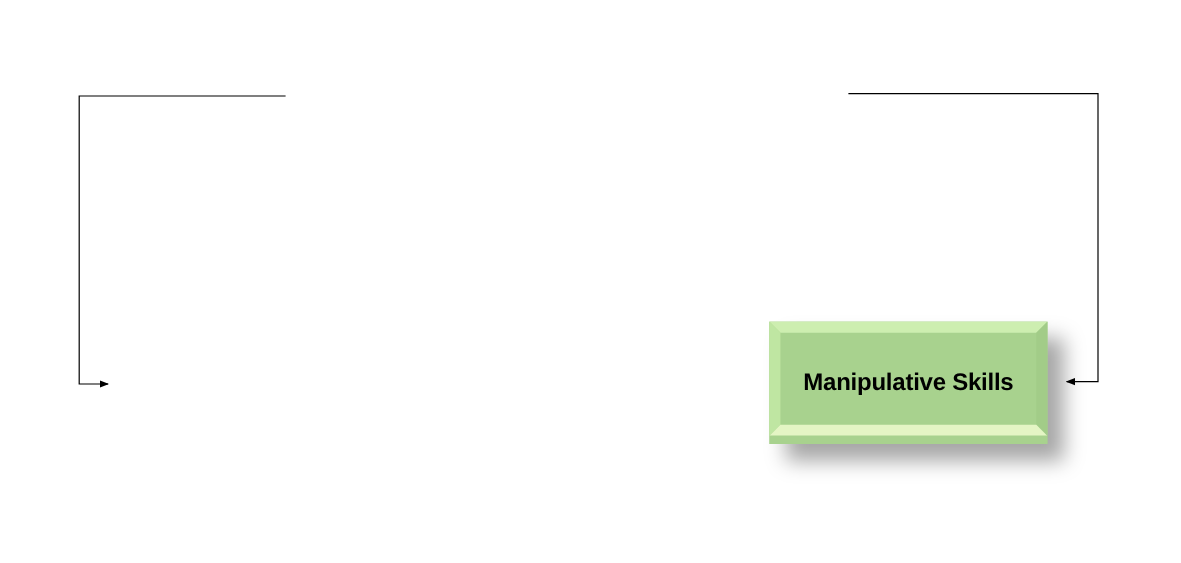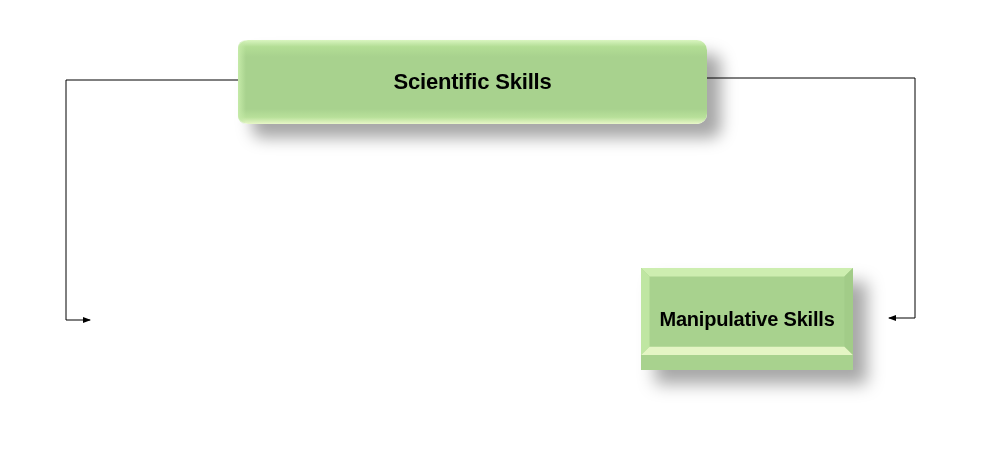--- a/index.html
+++ b/index.html
@@ -61,21 +61,21 @@
       background: #a8d28e;
       box-shadow: 14px 14px 16px rgba(0,0,0,0.35);
       font-size: 20px;
     }
     .node-child .bevel {
       position: absolute;
       left: 0; top: 0; right: 0; bottom: 0;
       pointer-events: none;
     }
     .node-left { left: 90px; top: 268px; }
-    .node-right { left: 641px; top: 268px; width: 212px; }
+    .node-right { left: 641px; top: 268px; width: 232px; }
     .label {
       position: relative;
       z-index: 3;
       letter-spacing: -0.2px;
     }
   </style>
 </head>
 <body>
 
 <div class="canvas">
@@ -87,23 +87,20 @@
       </marker>
     </defs>
     <g>
       <polyline points="238,80 66,80 66,320 90,320" fill="none" stroke="#000" stroke-width="1" marker-end="url(#arrow)"></polyline>
     </g>
     <g>
       <polyline points="707,78 915,78 915,318 889,318" fill="none" stroke="#000" stroke-width="1" marker-end="url(#arrow)"></polyline>
     </g>
   </svg>
 
-  <div class="node node-root">
-    <span class="label">Scientific Skills</span>
-  </div>
 
 
   <div class="node node-child node-right">
     <svg class="bevel" viewBox="0 0 248 102" preserveAspectRatio="none" xmlns="http://www.w3.org/2000/svg">
       <polygon points="0,0 248,0 238,10 10,10" fill="#cdeeb0"></polygon>
       <polygon points="0,0 10,10 10,92 0,102" fill="#bfe6a2"></polygon>
       <polygon points="248,0 248,102 238,92 238,10" fill="#a2cc88"></polygon>
       <polygon points="0,102 10,92 238,92 248,102" fill="#e4f5c4"></polygon>
     </svg>
     <span class="label">Manipulative Skills</span>

